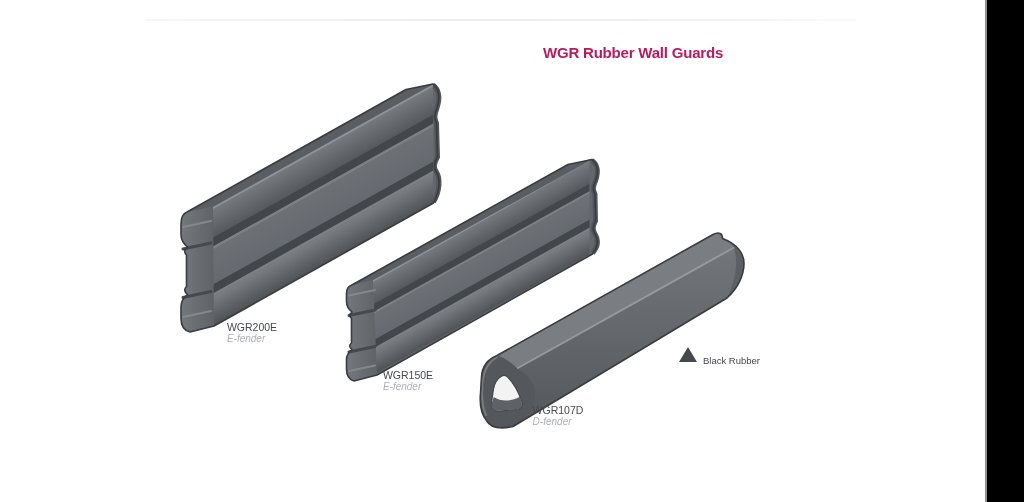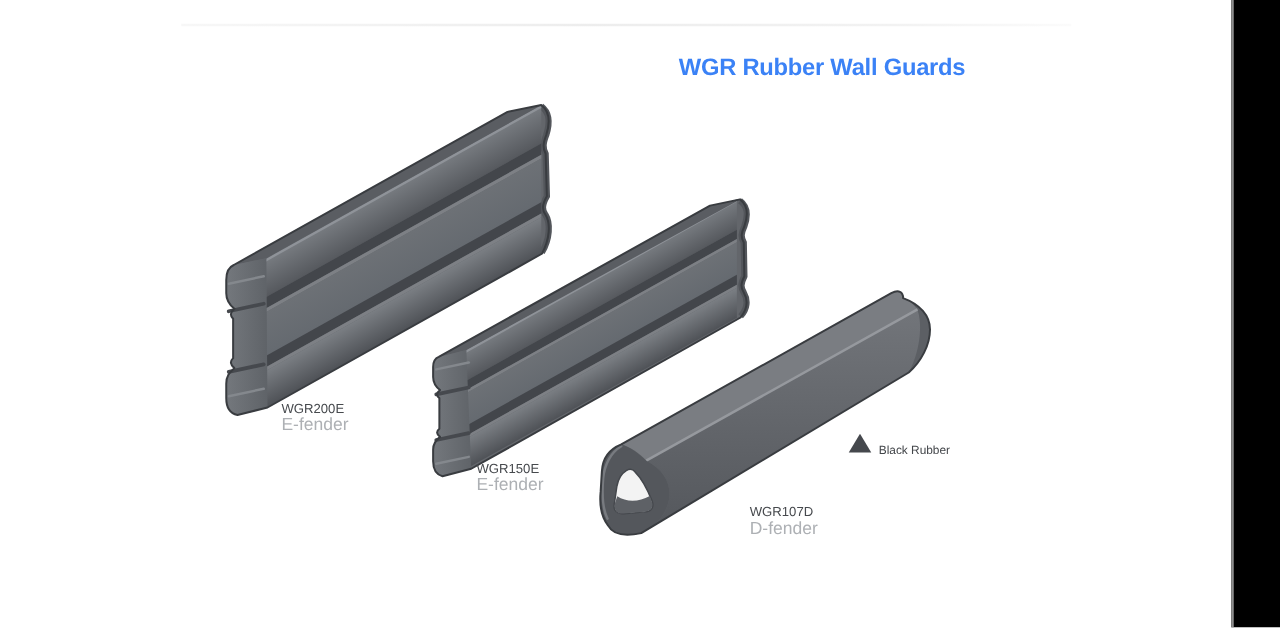--- a/index.html
+++ b/index.html
@@ -8,30 +8,30 @@
     background:#ffffff;
     font-family:"Liberation Sans", sans-serif;
   }
   .stage{position:absolute;left:0;top:0;width:1024px;height:502px;}
   .top-rule{
     position:absolute;left:145px;top:19px;width:712px;height:2px;
     background:linear-gradient(to right,#f7f7f7,#ededed 45%,#f2f2f2 80%,#fbfbfb);
   }
   .page-title{
     position:absolute;left:543px;top:44px;
-    font-size:19px;font-weight:bold;color:#3b82f6;letter-spacing:-0.2px;
+    font-size:15px;font-weight:bold;color:#be185d;letter-spacing:-0.2px;
     white-space:nowrap;
   }
   .drawing{position:absolute;left:0;top:0;}
   .product-label{
     position:absolute;text-align:left;transform:translateX(-50%);
     white-space:nowrap;line-height:12px;
   }
   .product-label .model{font-size:10.5px;color:#46494d;}
-  .product-label .type{font-size:14px;color:#adb0b4;}
+  .product-label .type{font-size:10px;color:#adb0b4;font-style:italic;}
   .legend{
     position:absolute;left:678px;top:343px;display:flex;align-items:center;
   }
   .legend .swatch{width:20px;height:17px;display:block;}
   .legend .legend-text{font-size:9.5px;color:#43464a;margin-left:5px;margin-top:12px;}
   .scan-strip{
     position:absolute;right:0;top:0;width:37px;height:502px;background:#000;
     border-left:2px solid #8f8f8f;
   }
 </style>
@@ -252,21 +252,21 @@
   <div class="product-label" style="left:252px;top:321px;">
     <div class="model">WGR200E</div>
     <div class="type">E-fender</div>
   </div>
 
   <div class="product-label" style="left:408px;top:369px;">
     <div class="model">WGR150E</div>
     <div class="type">E-fender</div>
   </div>
 
-  <div class="product-label" style="left:627px;top:404px;">
+  <div class="product-label" style="left:558px;top:404px;">
     <div class="model">WGR107D</div>
     <div class="type">D-fender</div>
   </div>
 
   <div class="legend">
     <svg class="swatch" width="20" height="17" viewBox="0 0 20 17">
       <polygon points="10,1 19,16 1,16" fill="#45484d"></polygon>
     </svg>
     <span class="legend-text">Black Rubber</span>
   </div>

